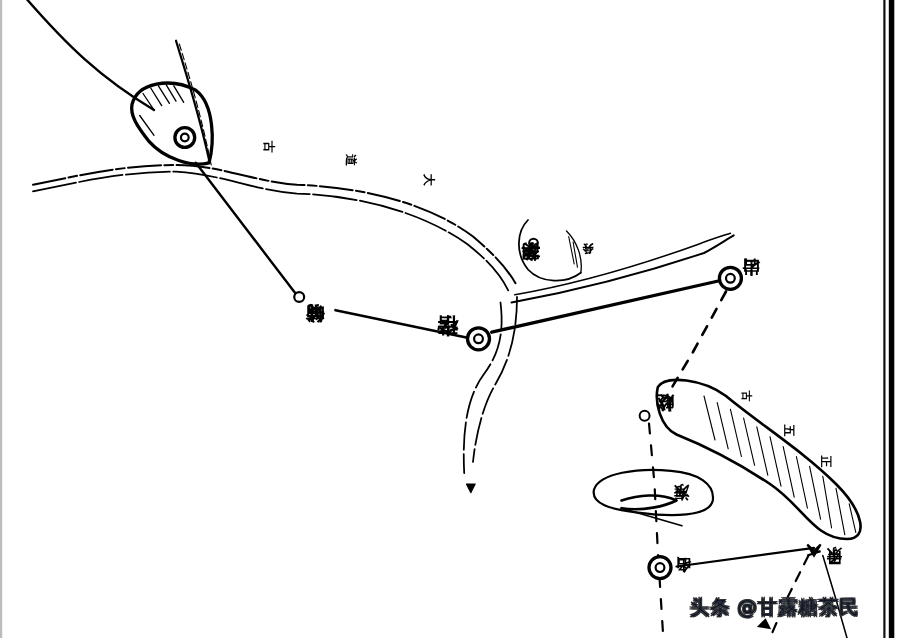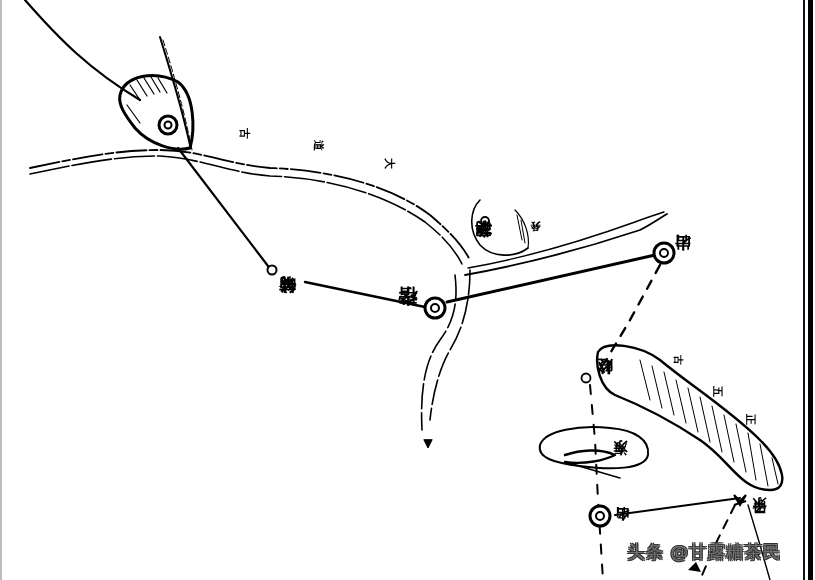--- a/index.html
+++ b/index.html
@@ -3,21 +3,21 @@
 <meta charset="utf-8">
 <style>
   html, body { margin:0; padding:0; background:#ffffff; }
   body { width:815px; height:580px; position:relative; overflow:hidden; font-family:"DejaVu Sans", sans-serif; }
   #map { position:absolute; left:0; top:0; width:815px; height:580px; }
   .left-edge { position:absolute; left:0; top:0; width:2px; height:580px; background:#bcbcbc; }
   .border-thin { position:absolute; left:803px; top:0; width:2px; height:580px; background:#111; }
   .border-thick { position:absolute; left:808px; top:0; width:5px; height:580px; background:#000; }
   .lbl { position:absolute; color:#000; font-family:"DejaVu Sans", sans-serif; font-weight:bold; white-space:nowrap; transform-origin:left top; }
   .rot { writing-mode:vertical-rl; }
-  .watermark { position:absolute; left:627px; top:540px; font-family:"DejaVu Sans", sans-serif; font-size:18px; color:#737373;
+  .watermark { position:absolute; left:627px; top:540px; font-family:"DejaVu Sans", sans-serif; font-size:18px; color:#0f172a;
     text-shadow: -1px -1px 0 #333, 1px -1px 0 #333, -1px 1px 0 #333, 1px 1px 0 #333; letter-spacing:0.5px; }
 </style>
 </head>
 <body>
 
 <div class="left-edge"></div>
 
 <svg id="map" viewBox="0 0 815 580" xmlns="http://www.w3.org/2000/svg">
   <g fill="none" stroke="#000" stroke-linecap="round" stroke-linejoin="round">
 

